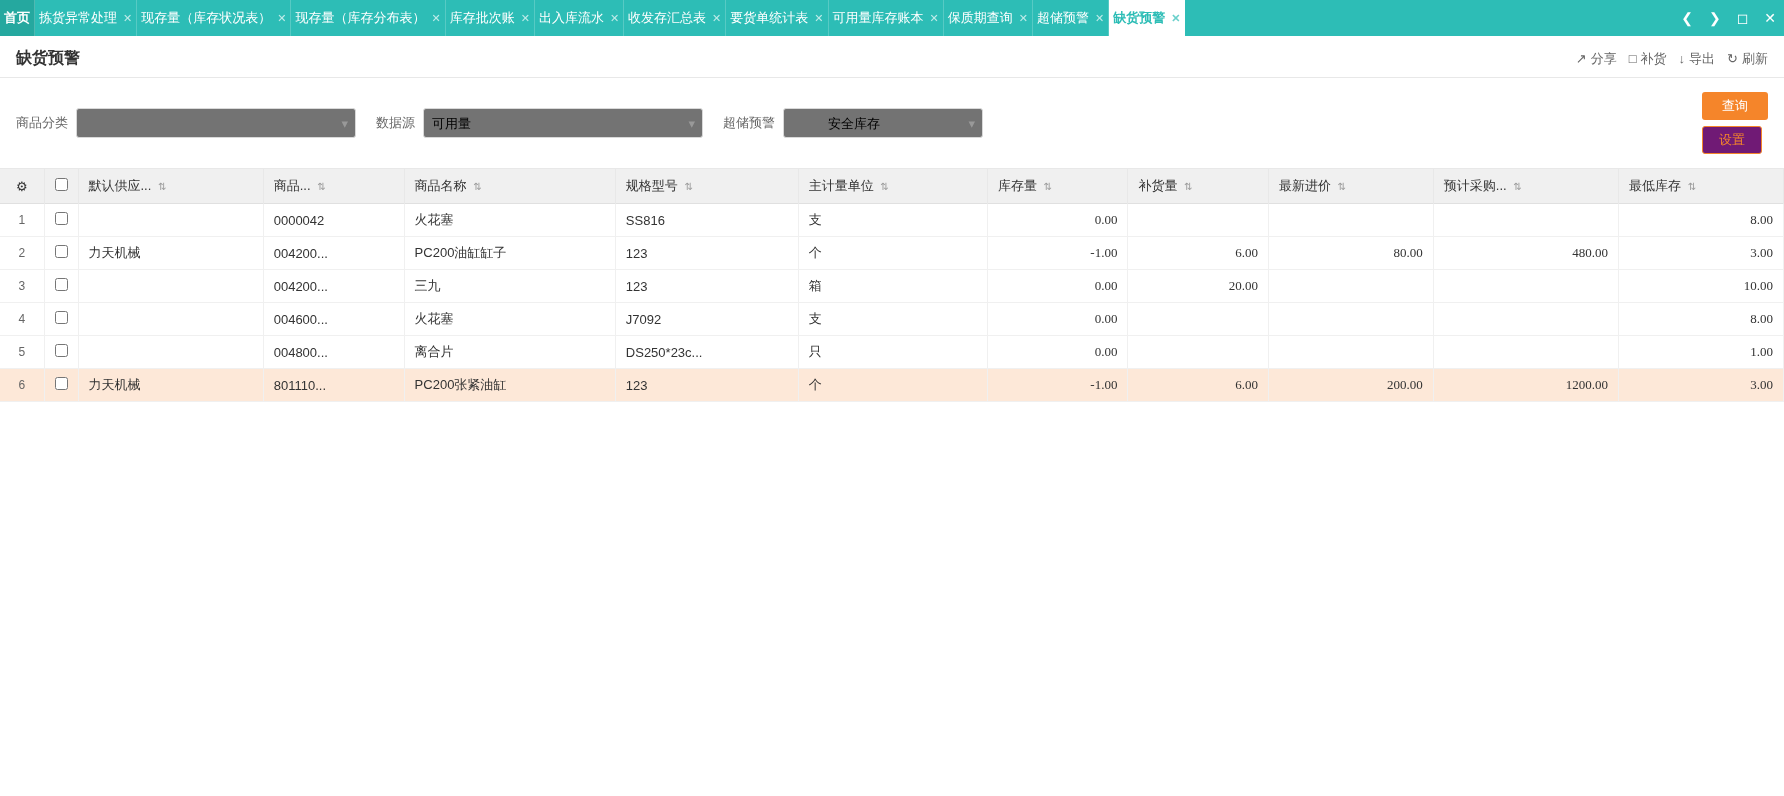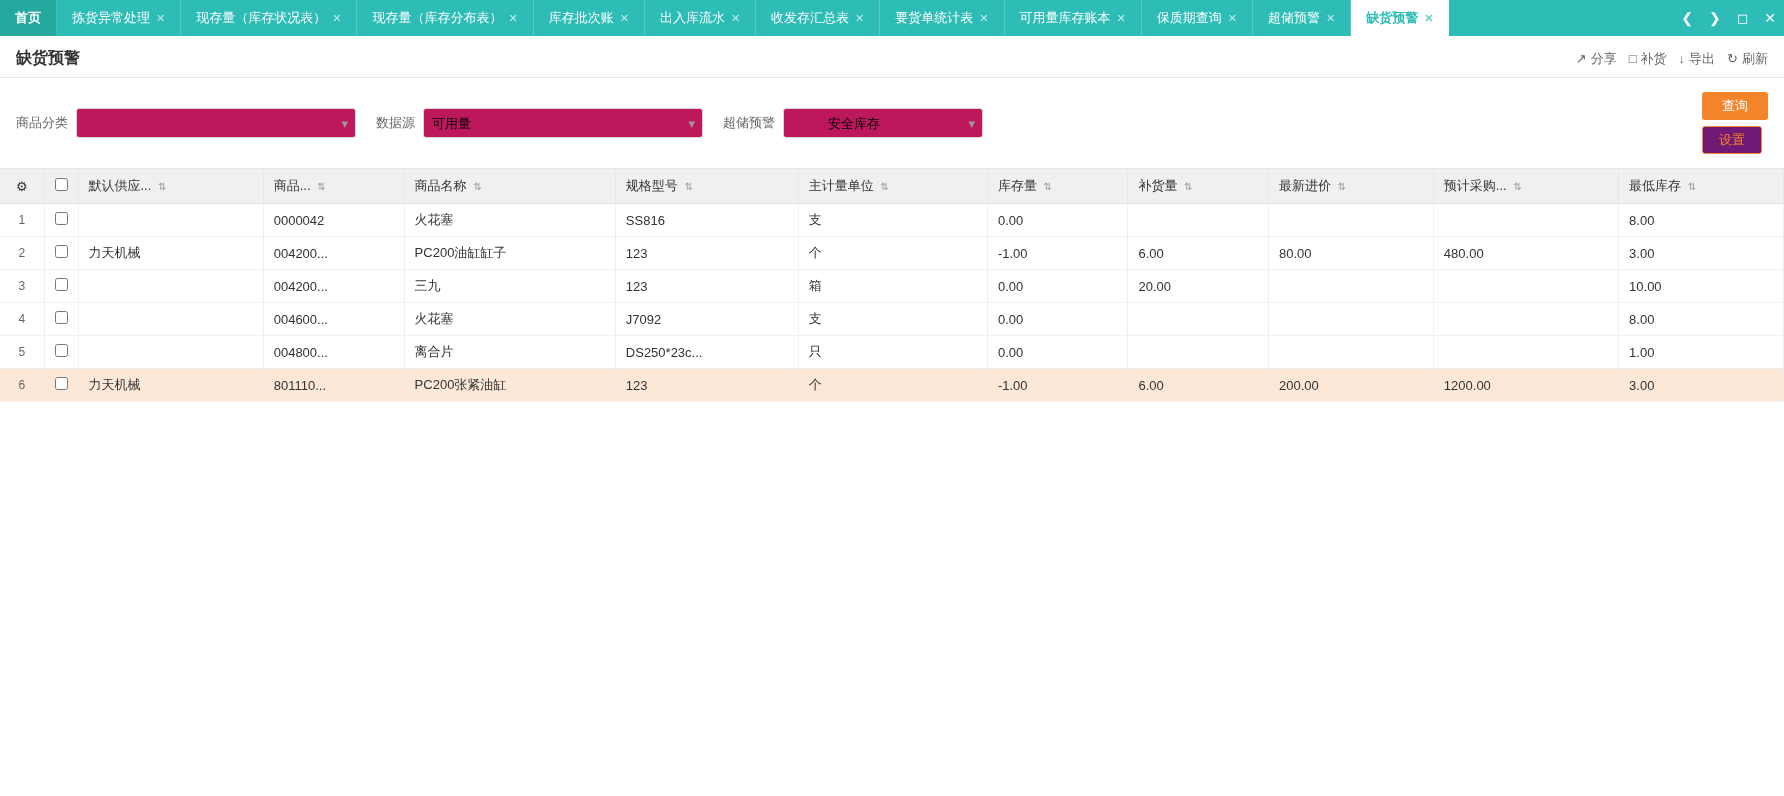--- a/index.html
+++ b/index.html
@@ -9,21 +9,21 @@
     .tab-bar {
       background: #2dbdb6;
       display: flex;
       align-items: center;
       height: 36px;
       overflow: hidden;
     }
     .tab-item {
       display: flex;
       align-items: center;
-      padding: 0 15px;
+      padding: 0 4px;
       height: 100%;
       color: #fff;
       cursor: pointer;
       white-space: nowrap;
       font-size: 13px;
       border-right: 1px solid rgba(255,255,255,0.2);
       flex-shrink: 0;
     }
     .tab-item.home {
       background: #25a89f;
@@ -108,21 +108,21 @@
       white-space: nowrap;
       font-size: 13px;
     }
     .filter-select {
       border: 1px solid #d9d9d9;
       border-radius: 3px;
       padding: 4px 28px 4px 8px;
       min-width: 200px;
       height: 30px;
       appearance: none;
-      background: #be185d;
+      background: #737373;
       cursor: pointer;
       font-size: 13px;
       position: relative;
     }
     .filter-select-wrapper {
       position: relative;
       display: inline-block;
     }
     .filter-select-wrapper .arrow {
       position: absolute;
@@ -208,20 +208,22 @@
     tbody td {
       padding: 7px 10px;
       color: #333;
       border-right: 1px solid #f0f0f0;
     }
     tbody td:first-child {
       text-align: center;
       color: #666;
     }
     tbody td.num {
+      text-align: right;
+      font-family: Liberation Serif, serif;
     }
     .row-num {
       color: #666;
       font-size: 12px;
     }
     .gear-icon {
       display: inline-flex;
       width: 18px;
       height: 18px;
       align-items: center;

